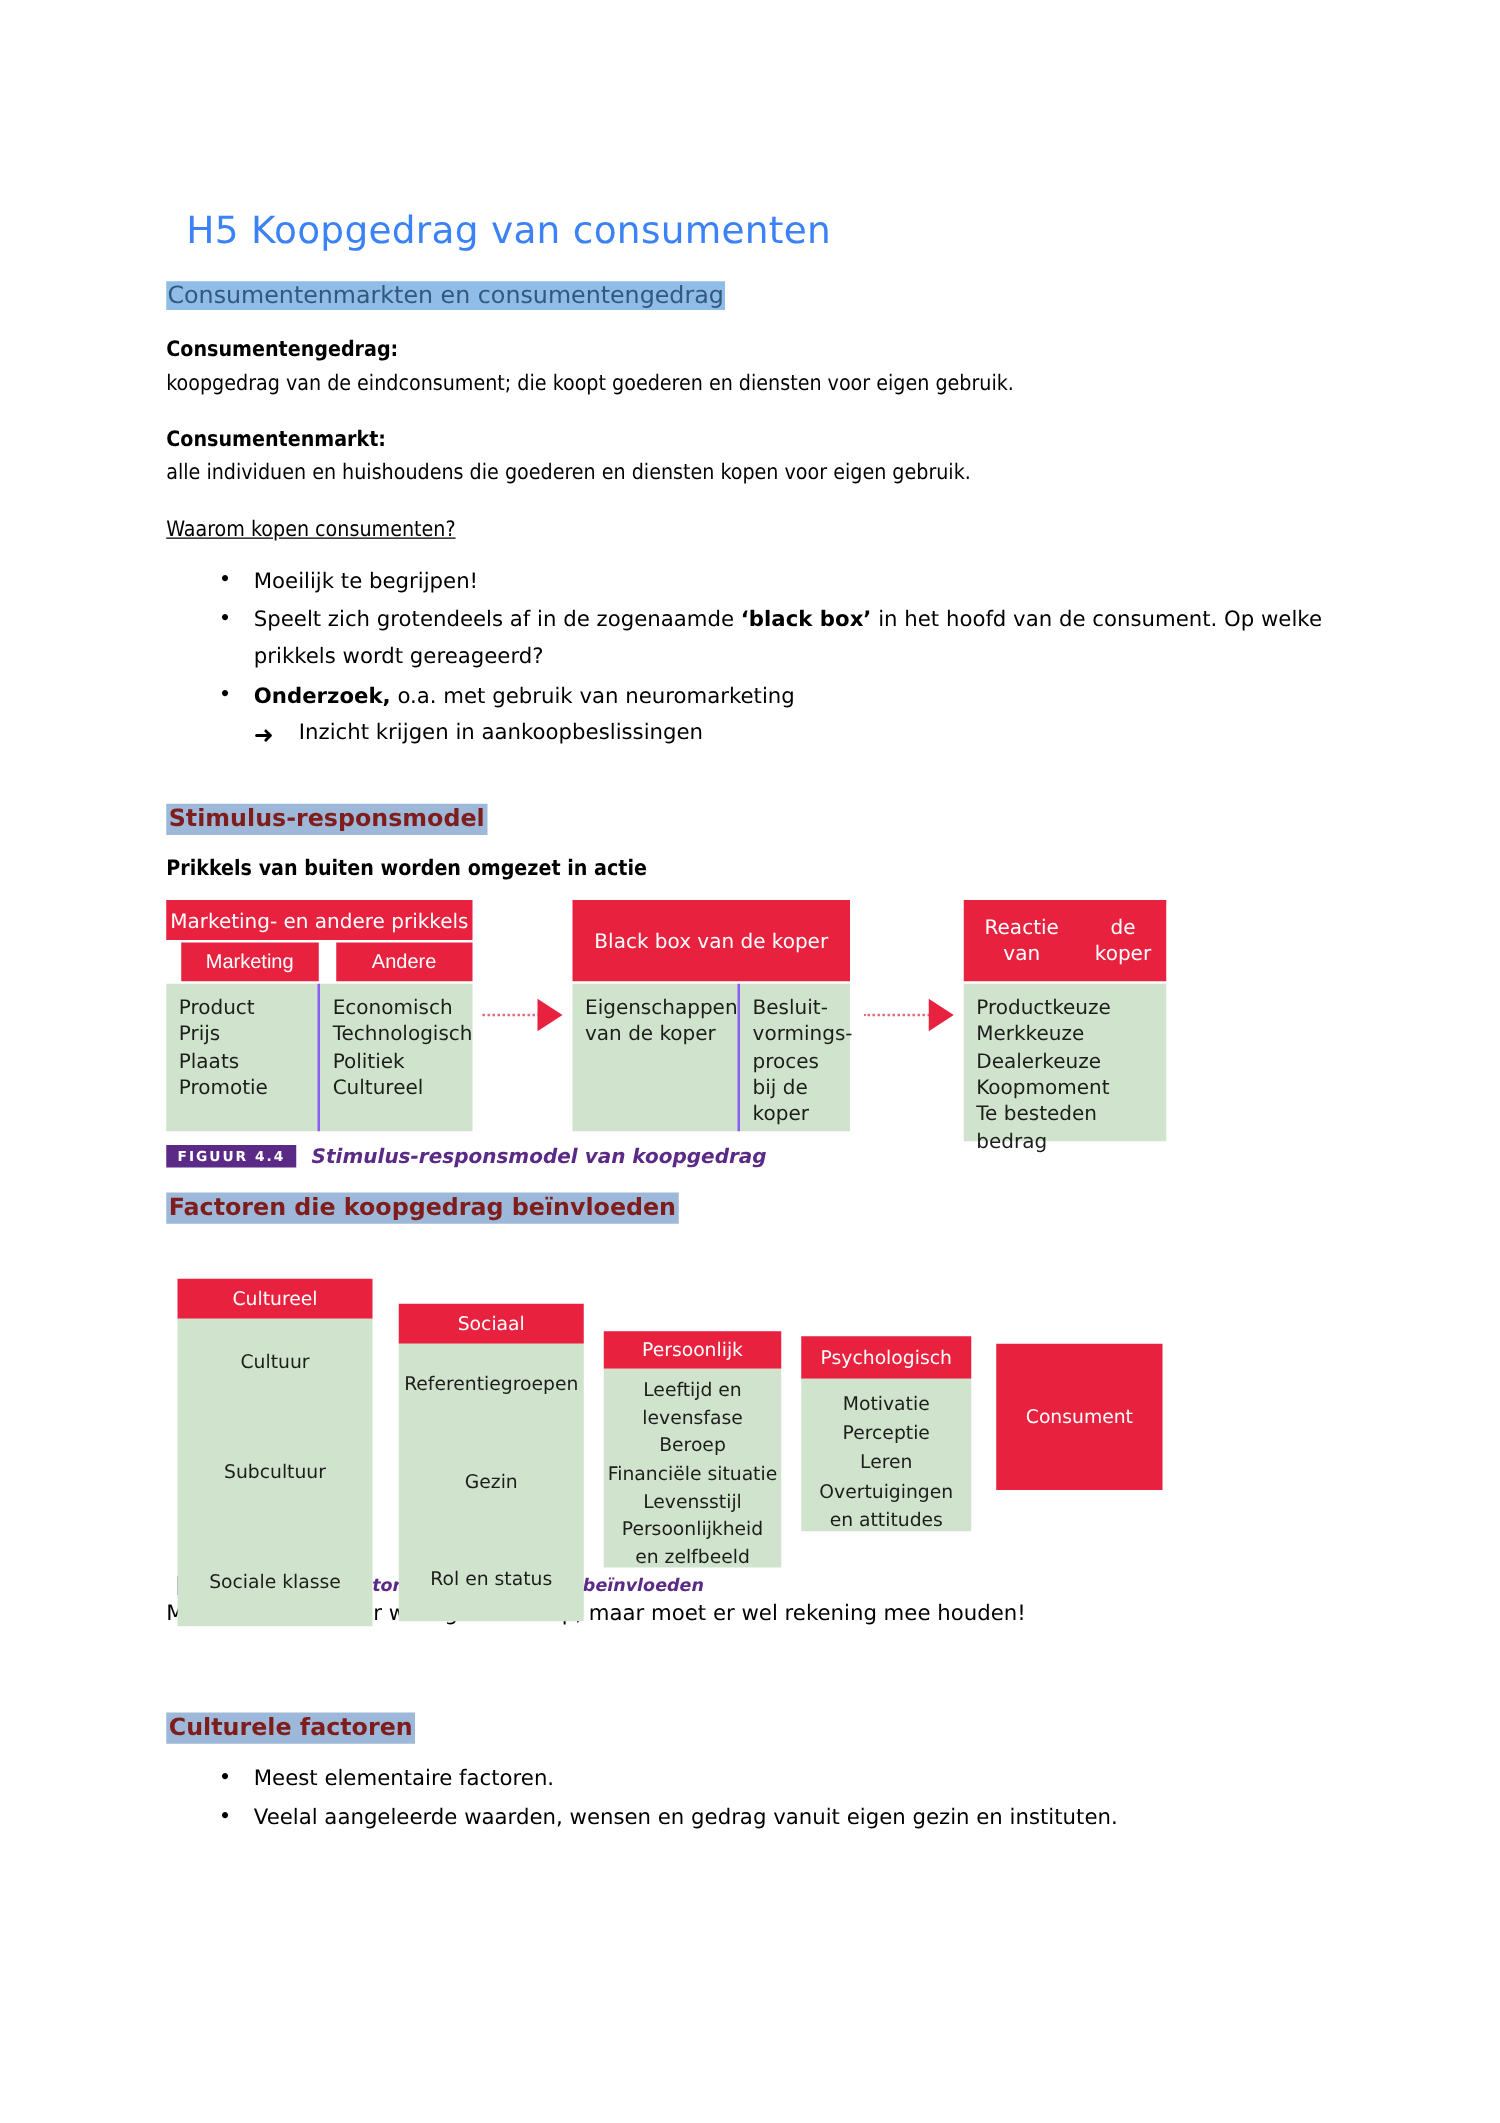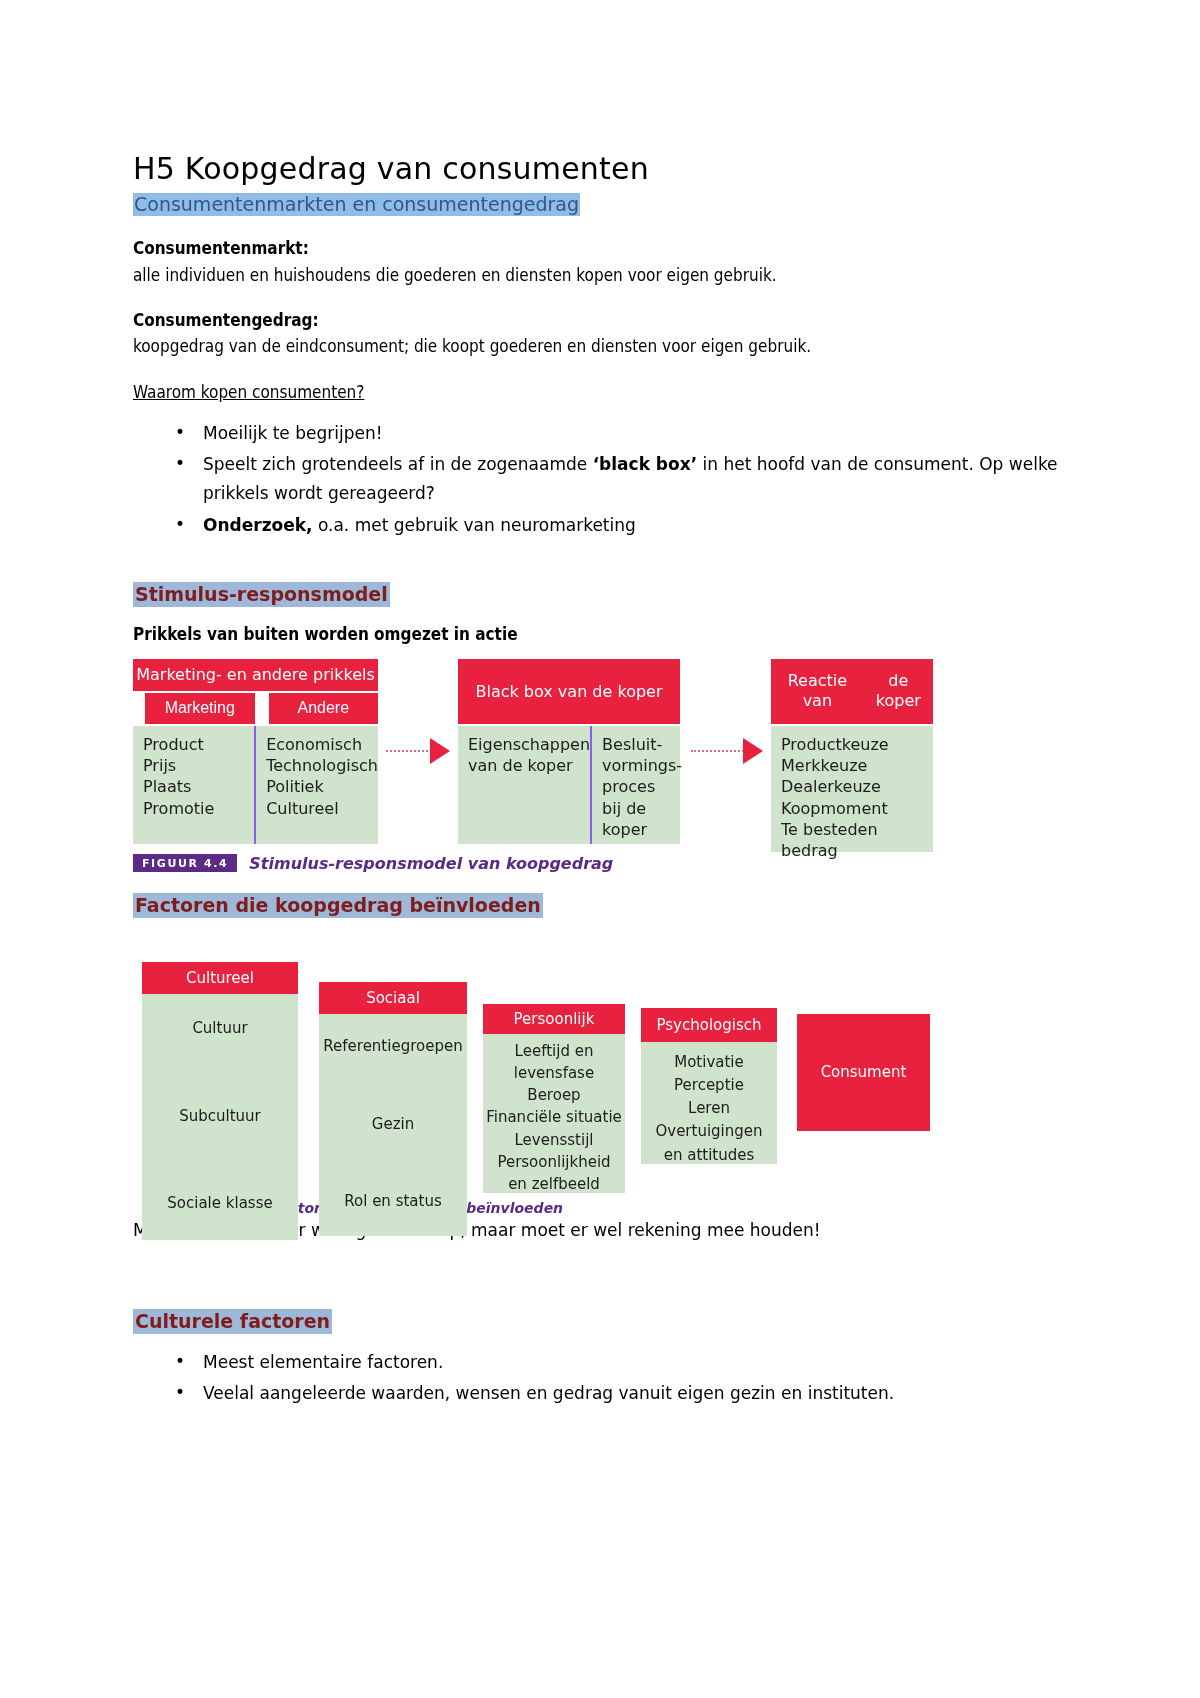--- a/index.html
+++ b/index.html
@@ -26,22 +26,22 @@
     left: 133px;
     top: 0;
     width: 940px;
   }
 
   
   h1.doc-title {
     font-family: "DejaVu Sans", sans-serif;
     font-size: 30px;
     font-weight: 400;
-    color: #000000;
-    margin: 0;
+    color: #3b82f6;
+    margin: 16px;
     padding-top: 152px;
     letter-spacing: 0.2px;
     line-height: 1.15;
   }
   .subhead {
     font-family: "DejaVu Sans", sans-serif;
     font-size: 19px;
     font-weight: 400;
     color: #33587e;
     background: #8fbde8;
@@ -292,37 +292,38 @@
 </head>
 <body>
 
 <div class="page">
   <div class="content">
 
     <h1 class="doc-title">H5 Koopgedrag van consumenten</h1>
     <div><span class="subhead">Consumentenmarkten en consumentengedrag</span></div>
 
     <div class="blk">
+      <p class="body"><span class="term">Consumentengedrag:</span></p>
+      <p class="body">koopgedrag van de eindconsument; die koopt  goederen en diensten voor eigen gebruik.</p>
+    </div>
+
+    <div class="blk">
       <p class="body"><span class="term">Consumentenmarkt:</span></p>
       <p class="body">alle individuen en huishoudens die goederen en  diensten kopen voor eigen gebruik.</p>
-    </div>
-
-    <div class="blk">
-      <p class="body"><span class="term">Consumentengedrag:</span></p>
-      <p class="body">koopgedrag van de eindconsument; die koopt  goederen en diensten voor eigen gebruik.</p>
     </div>
 
     <div class="blk">
       <p class="body"><span class="underline">Waarom kopen consumenten?</span></p>
     </div>
 
     <ul class="bullets">
       <li><span>Moeilijk te begrijpen!</span></li>
       <li><span>Speelt zich grotendeels af in de zogenaamde  </span><b>‘black box’</b><span> in het hoofd van de consument. Op welke prikkels wordt gereageerd?</span></li>
       <li><b>Onderzoek,</b><span> o.a. met gebruik van  neuromarketing</span>
+        <div class="arrow-line"><span>Inzicht krijgen in aankoopbeslissingen</span></div>
       </li>
     </ul>
 
     <div style="margin-top:42px">
       <span class="section-head">Stimulus-responsmodel</span>
     </div>
 
     <p class="body" style="margin-top:14px;font-weight:bold">Prikkels van buiten worden omgezet in actie</p>
 
     <div class="fig44">

